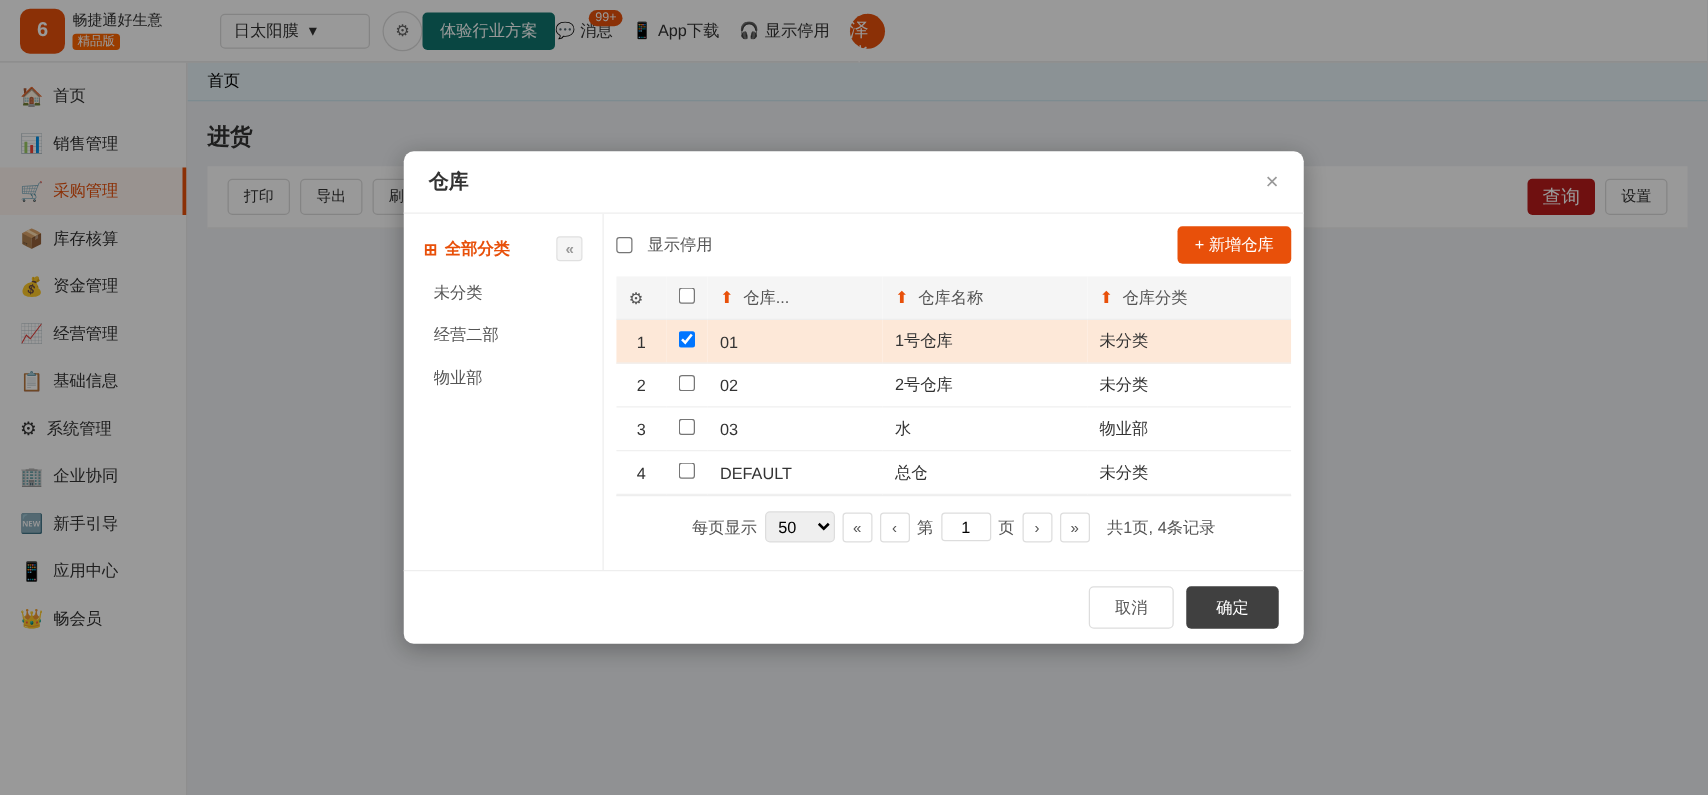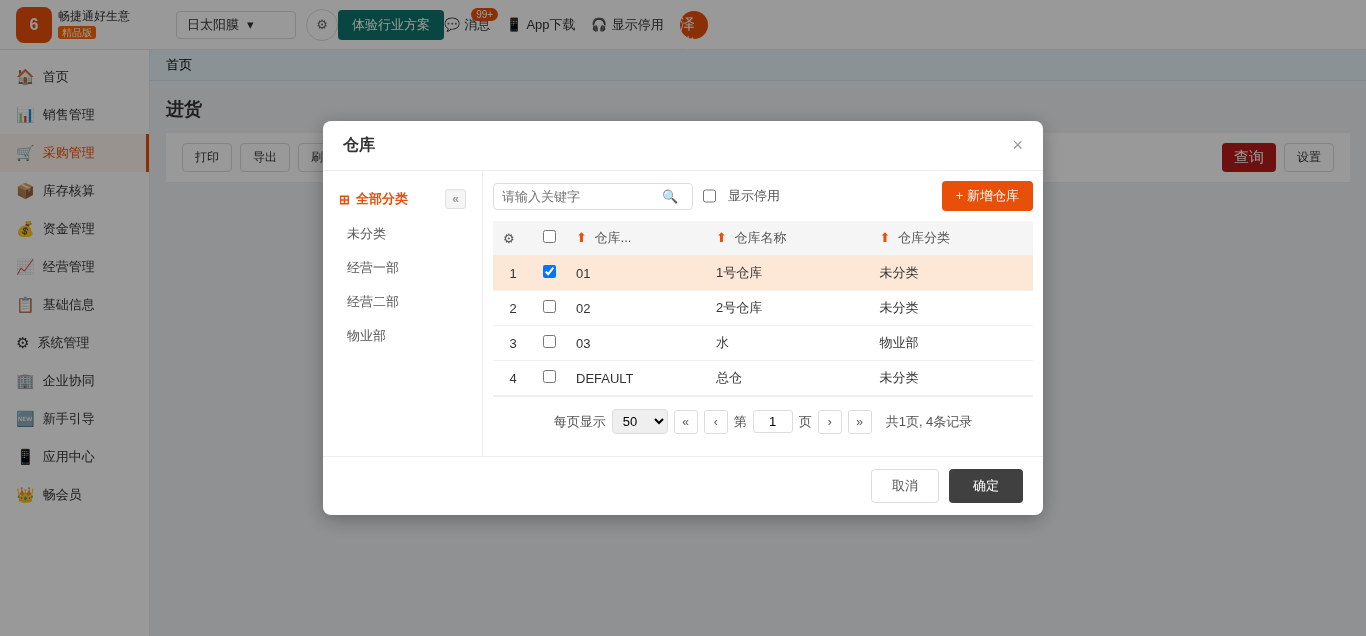--- a/index.html
+++ b/index.html
@@ -328,37 +328,30 @@
       <div class="category-panel">
         <div class="category-header">
           <span class="category-grid-icon">⊞</span>
           <span>全部分类</span>
           <span class="collapse-btn">«</span>
         </div>
         <div class="category-item">
           <span>未分类</span>
         </div>
         <div class="category-item">
-          <span>经营一部</span>
-        </div>
-        <div class="category-item">
           <span>经营二部</span>
         </div>
         <div class="category-item">
           <span>物业部</span>
         </div>
       </div>
 
       <div class="table-panel">
 
         <div class="search-bar">
-          <div class="search-input-wrap">
-            <input type="text" class="search-input" placeholder="请输入关键字" style="">
-            <span class="search-icon">🔍</span>
-          </div>
           <div class="show-disabled-wrap">
             <input type="checkbox" style="">
             <label>显示停用</label>
           </div>
           <button class="add-warehouse-btn">+ 新增仓库</button>
         </div>
 
         <div style="overflow-y:auto; flex:1;">
           <table class="data-table">
             <thead>

